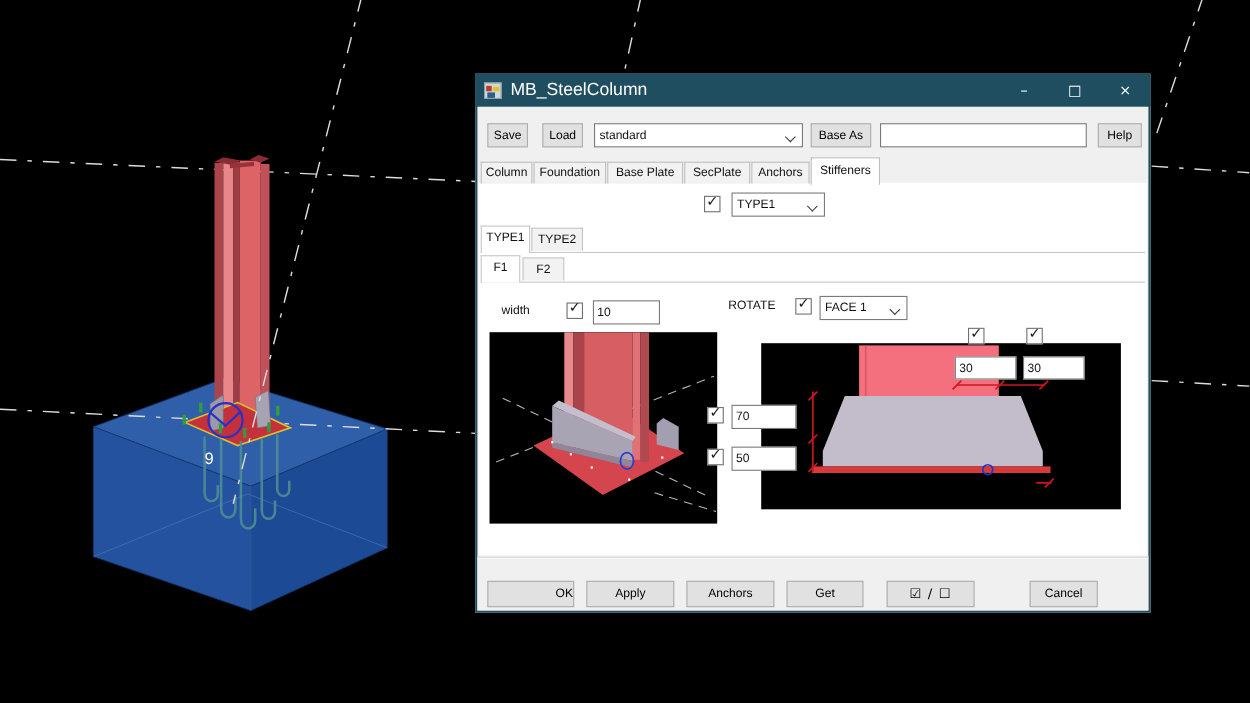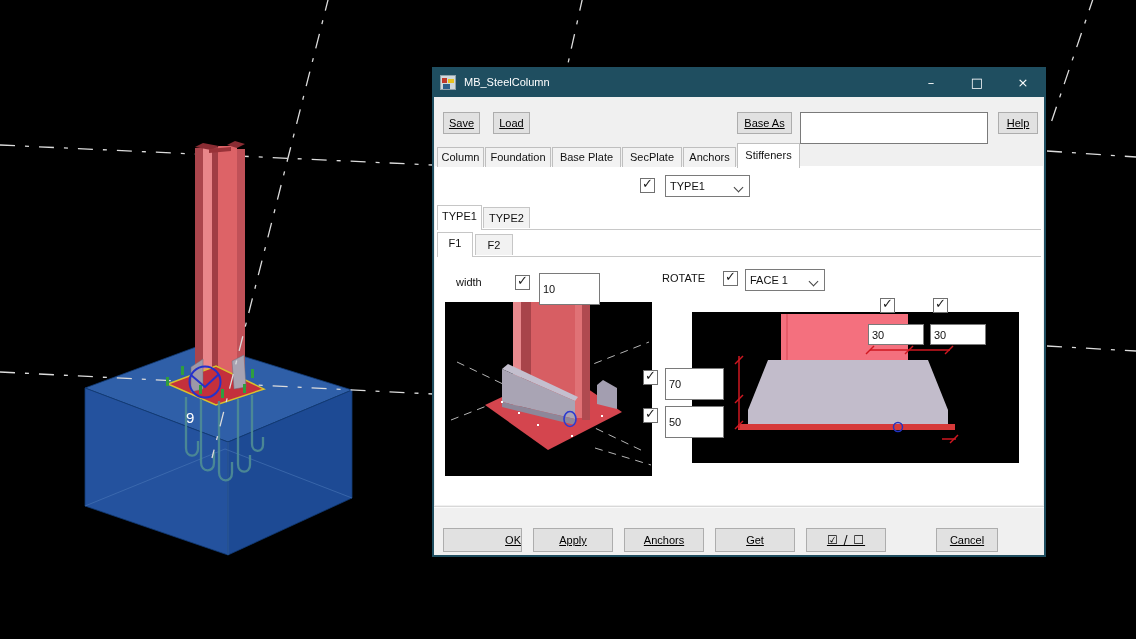--- a/index.html
+++ b/index.html
@@ -18,35 +18,35 @@
     font-family:"Liberation Sans",sans-serif;}
   .stage{position:relative;width:1136px;height:639px;background:#000;}
   .scene-svg{position:absolute;left:0;top:0;}
   .scene-label{position:absolute;left:186px;top:409px;color:#fff;font-size:15px;}
 
   
   .dialog{position:absolute;left:432px;top:67px;width:614px;height:490px;
     background:#f0f0f0;border:2px solid var(--titlebar);font-size:11px;color:#111;}
   .titlebar{position:absolute;left:-2px;top:-2px;width:614px;height:30px;
     background:var(--titlebar);color:#fff;display:flex;align-items:center;}
-  .titlebar .title{font-size:11px;margin-left:8px;}
+  .titlebar .title{font-size:16px;margin-left:8px;}
   .app-icon{width:16px;height:15px;margin-left:8px;position:relative;
     background:#cfd8dc;border:1px solid #8fa2aa;}
   .app-icon i{position:absolute;display:block;}
   .app-icon .i-red{left:1px;top:2px;width:5px;height:5px;background:#c0392b;}
   .app-icon .i-yel{left:7px;top:3px;width:6px;height:4px;background:#e8c31f;}
   .app-icon .i-blu{left:2px;top:8px;width:7px;height:5px;background:#2c5f8a;}
   .win-controls{margin-left:auto;display:flex;height:30px;}
   .win-btn{width:46px;height:30px;display:flex;align-items:center;justify-content:center;
     font-family:"DejaVu Sans",sans-serif;font-size:13px;color:#fff;cursor:default;}
 
   .btn{position:absolute;height:22px;background:var(--btn-face);
     border:1px solid var(--btn-border);text-align:center;line-height:20px;
-    font-size:11px;color:#000;text-decoration:underline;}
-  .tb-input{position:absolute;height:32px;border:1px solid var(--ctl-border);
+    font-size:11px;color:#000;}
+  .tb-input{position:absolute;height:22px;border:1px solid var(--ctl-border);
     background:#fff;font-family:"Liberation Sans",sans-serif;font-size:11px;padding:0 3px;color:#111;}
   .combo{position:absolute;height:22px;background:#fff;border:1px solid var(--ctl-border);
     line-height:20px;padding-left:4px;color:#111;}
   .combo::after{content:"";position:absolute;right:7px;top:8px;width:6px;height:6px;
     border-left:1px solid #444;border-bottom:1px solid #444;transform:rotate(-45deg);}
   .cb{position:absolute;width:15px;height:15px;background:#fff;border:1px solid #707070;
     text-align:center;}
   .cb .mk{position:absolute;left:1px;top:-3px;font-size:13px;color:#1a1a1a;
     font-family:"DejaVu Sans",sans-serif;}
   .lbl{position:absolute;color:#111;font-size:11px;}
@@ -154,20 +154,23 @@
       <span class="title">MB_SteelColumn</span>
       <span class="win-controls">
         <span class="win-btn">–</span>
         <span class="win-btn">□</span>
         <span class="win-btn">×</span>
       </span>
     </div>
 
     <div class="btn" style="left:9px;top:43px;width:37px;">Save</div>
     <div class="btn" style="left:59px;top:43px;width:37px;">Load</div>
+    <div class="combo" style="left:106px;top:43px;width:190px;">
+      <span>standard</span>
+    </div>
     <div class="btn" style="left:303px;top:43px;width:55px;">Base As</div>
     <input class="tb-input" style="left: 366px; top: 43px; width: 188px;" value="">
     <div class="btn" style="left:564px;top:43px;width:40px;">Help</div>
 
     <div class="tab" style="left:3px;width:47px;">Column</div>
     <div class="tab" style="left:51px;width:66px;">Foundation</div>
     <div class="tab" style="left:118px;width:69px;">Base Plate</div>
     <div class="tab" style="left:188px;width:60px;">SecPlate</div>
     <div class="tab" style="left:249px;width:53px;">Anchors</div>
     <div class="tab active" style="left:303px;width:63px;">Stiffeners</div>
@@ -273,18 +276,18 @@
     <span class="cb over" style="left:499px;top:229px;">
         <span class="mk">✓</span>
       </span>
     <input class="tb-input over" style="left: 434px; top: 255px; width: 56px; height: 21px;" value="30">
     <input class="tb-input over" style="left: 496px; top: 255px; width: 56px; height: 21px;" value="30">
 
     <div class="footer">
       <div class="btn" style="left:9px;width:79px;text-align:right;">OK</div>
       <div class="btn" style="left:99px;width:80px;">Apply</div>
       <div class="btn" style="left:190px;width:80px;">Anchors</div>
-      <div class="btn" style="left:281px;width:80px;">Get</div>
+      <div class="btn" style="left:281px;width:70px;">Get</div>
       <div class="btn toggle-glyphs" style="left:372px;width:80px;">☑ / ☐</div>
       <div class="btn" style="left:502px;width:62px;">Cancel</div>
     </div>
   </div>
 </div>
 
 </body></html>

